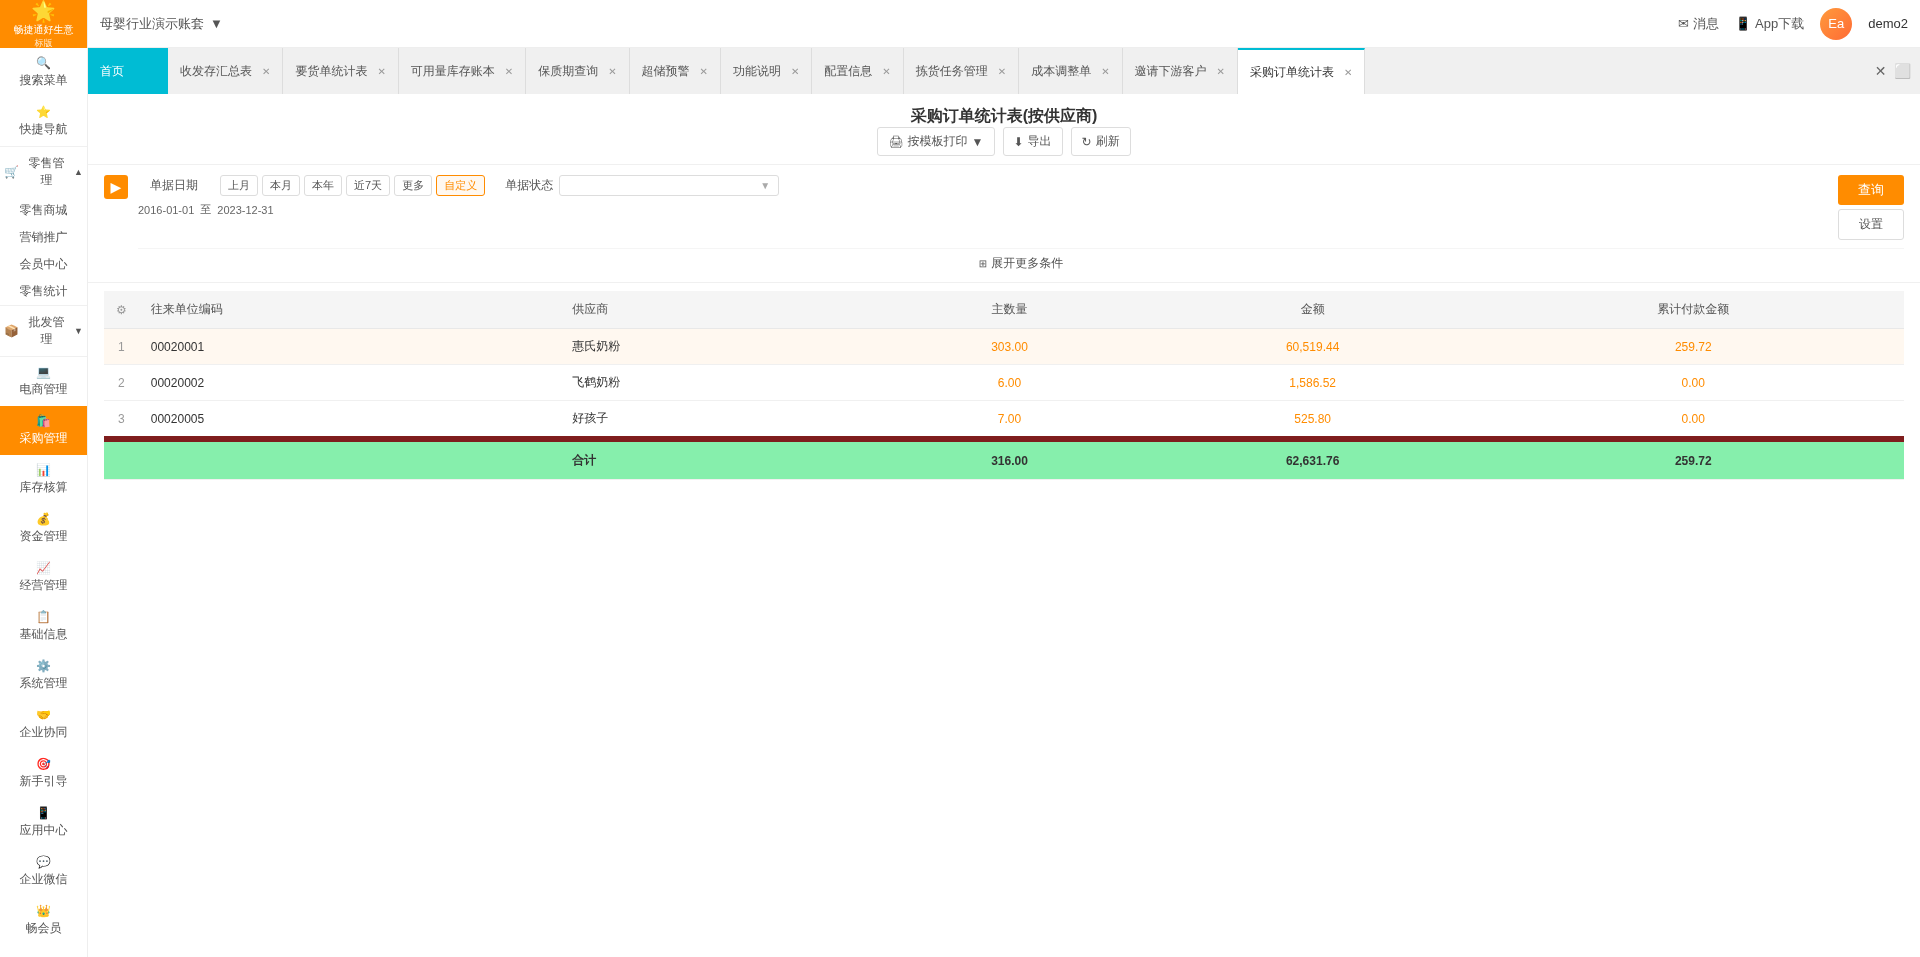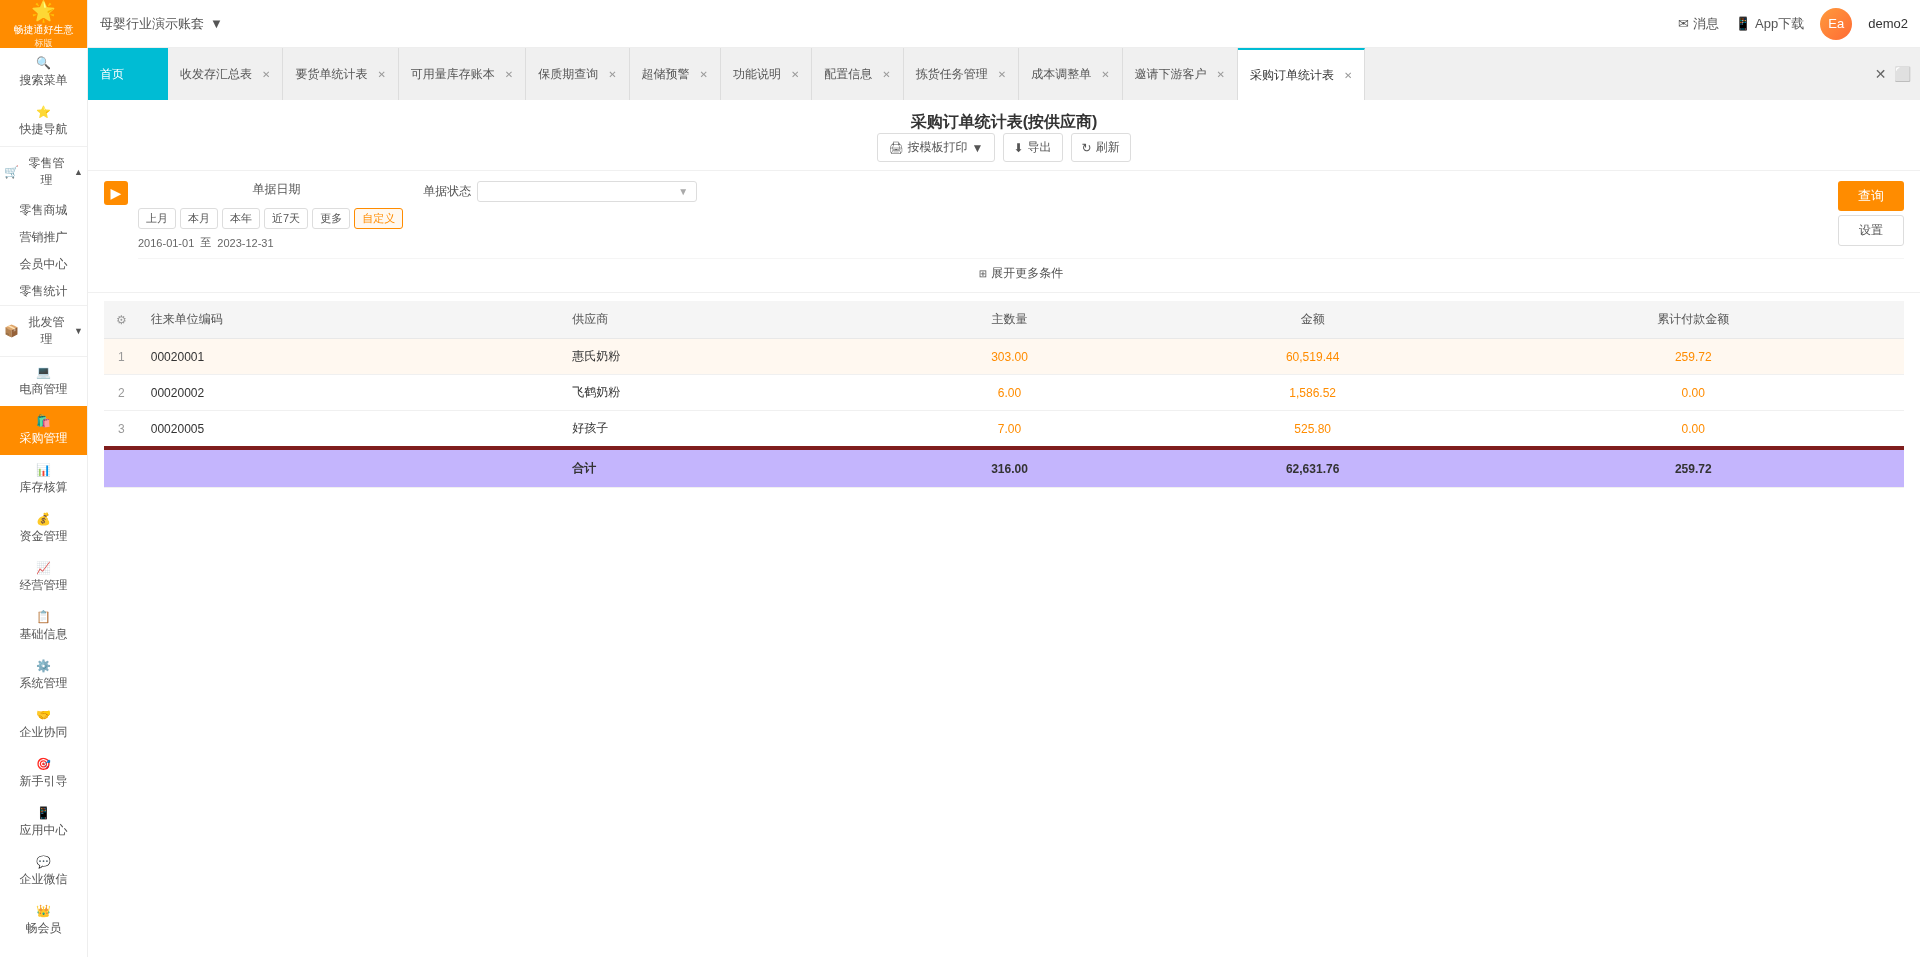--- a/index.html
+++ b/index.html
@@ -17,21 +17,21 @@
     .main { flex: 1; display: flex; flex-direction: column; overflow: hidden; }
 
     
     .topbar { height: 48px; background: #fff; display: flex; align-items: center; padding: 0 12px; border-bottom: 1px solid #eee; flex-shrink: 0; }
     .topbar-dropdown { display: flex; align-items: center; gap: 6px; color: #555; font-size: 13px; cursor: pointer; }
     .topbar-right { margin-left: auto; display: flex; align-items: center; gap: 16px; }
     .topbar-btn { display: flex; align-items: center; gap: 4px; font-size: 13px; color: #555; cursor: pointer; }
     .topbar-avatar { width: 32px; height: 32px; border-radius: 50%; background: linear-gradient(135deg, #ff9a3c, #ff6b35); display: flex; align-items: center; justify-content: center; color: #fff; font-size: 13px; cursor: pointer; text-align: center; }
 
     
-    .tabs-bar { height: 52px; background: #f0f0f0; display: flex; align-items: stretch; flex-shrink: 0; overflow: hidden; }
+    .tabs-bar { height: 46px; background: #f0f0f0; display: flex; align-items: stretch; flex-shrink: 0; overflow: hidden; }
     .tab { display: flex; align-items: center; padding: 0 12px; gap: 6px; font-size: 12px; color: #555; cursor: pointer; border-right: 1px solid #ddd; white-space: nowrap; background: #f0f0f0; min-width: 80px; }
     .tab.active { background: #fff; color: #333; border-top: 2px solid #00bcd4; }
     .tab.home { background: #00bcd4; color: #fff; border: none; }
     .tab .tab-close { font-size: 10px; color: #999; margin-left: 4px; }
     .tabs-controls { margin-left: auto; display: flex; align-items: center; padding: 0 8px; gap: 8px; }
     .tabs-controls span { cursor: pointer; color: #666; font-size: 14px; }
 
     
     .page-content { flex: 1; background: #fff; overflow: auto; padding: 0; }
     .page-header { padding: 12px 16px 8px; display: flex; align-items: center; justify-content: space-between; border-bottom: 1px solid #f0f0f0; flex-direction: column; }
@@ -56,21 +56,21 @@
     th { padding: 10px 12px; text-align: left; font-size: 12px; color: #555; font-weight: normal; border-bottom: 1px solid #e8e8e8; white-space: nowrap; }
     th.center, td.center { text-align: center; }
     td { padding: 9px 12px; font-size: 12px; color: #333; border-bottom: 1px solid #f0f0f0; }
     tr.row-highlight { background: #fff8f0; }
     td.link { color: #ff8c00; cursor: pointer; }
     .row-num { color: #999; text-align: center; }
     .th-settings { width: 30px; text-align: center; }
     .settings-icon { cursor: pointer; color: #999; }
 
     
-    .table-footer { background: #c4b5fd; border-top: 4px solid #7f1d1d; }
+    .table-footer { background: #86efac; border-top: 6px solid #7f1d1d; }
     .table-footer td { font-weight: bold; color: #333; font-size: 12px; padding: 10px 12px; }
 
     .filter-section { padding: 10px 16px; border-bottom: 1px solid #f0f0f0; }
     .field-label { font-size: 12px; color: #555; white-space: nowrap; width: 60px; text-align: right; }
     .field-dates { display: flex; align-items: center; gap: 4px; }
     .quick-btn { padding: 2px 7px; border: 1px solid #ddd; border-radius: 3px; font-size: 11px; color: #555; cursor: pointer; background: #fff; }
     .quick-btn.active-custom { border-color: #ff8c00; color: #ff8c00; background: #fff8f0; }
     .date-range-line { display: flex; align-items: center; gap: 6px; font-size: 11px; color: #666; margin-top: 2px; }
   </style>
 </head>
@@ -272,21 +272,21 @@
       <div style="display:flex; align-items:flex-start; gap:10px;">
 
         <div class="filter-toggle">
           <span>▶</span>
         </div>
 
         <div style="flex:1;">
           <div style="display:flex; align-items:flex-start; gap:20px; flex-wrap:wrap;">
 
             <div style="display:flex; flex-direction:column; gap:4px;">
-              <div style="display:flex; align-items:center; gap:10px;flex-direction:column;">
+              <div style="display:flex; align-items:center; gap:22px;">
                 <span class="field-label">单据日期</span>
                 <div class="field-dates">
                   <button class="quick-btn">上月</button>
                   <button class="quick-btn">本月</button>
                   <button class="quick-btn">本年</button>
                   <button class="quick-btn">近7天</button>
                   <button class="quick-btn">更多</button>
                   <button class="quick-btn active-custom">自定义</button>
                 </div>
               </div>

